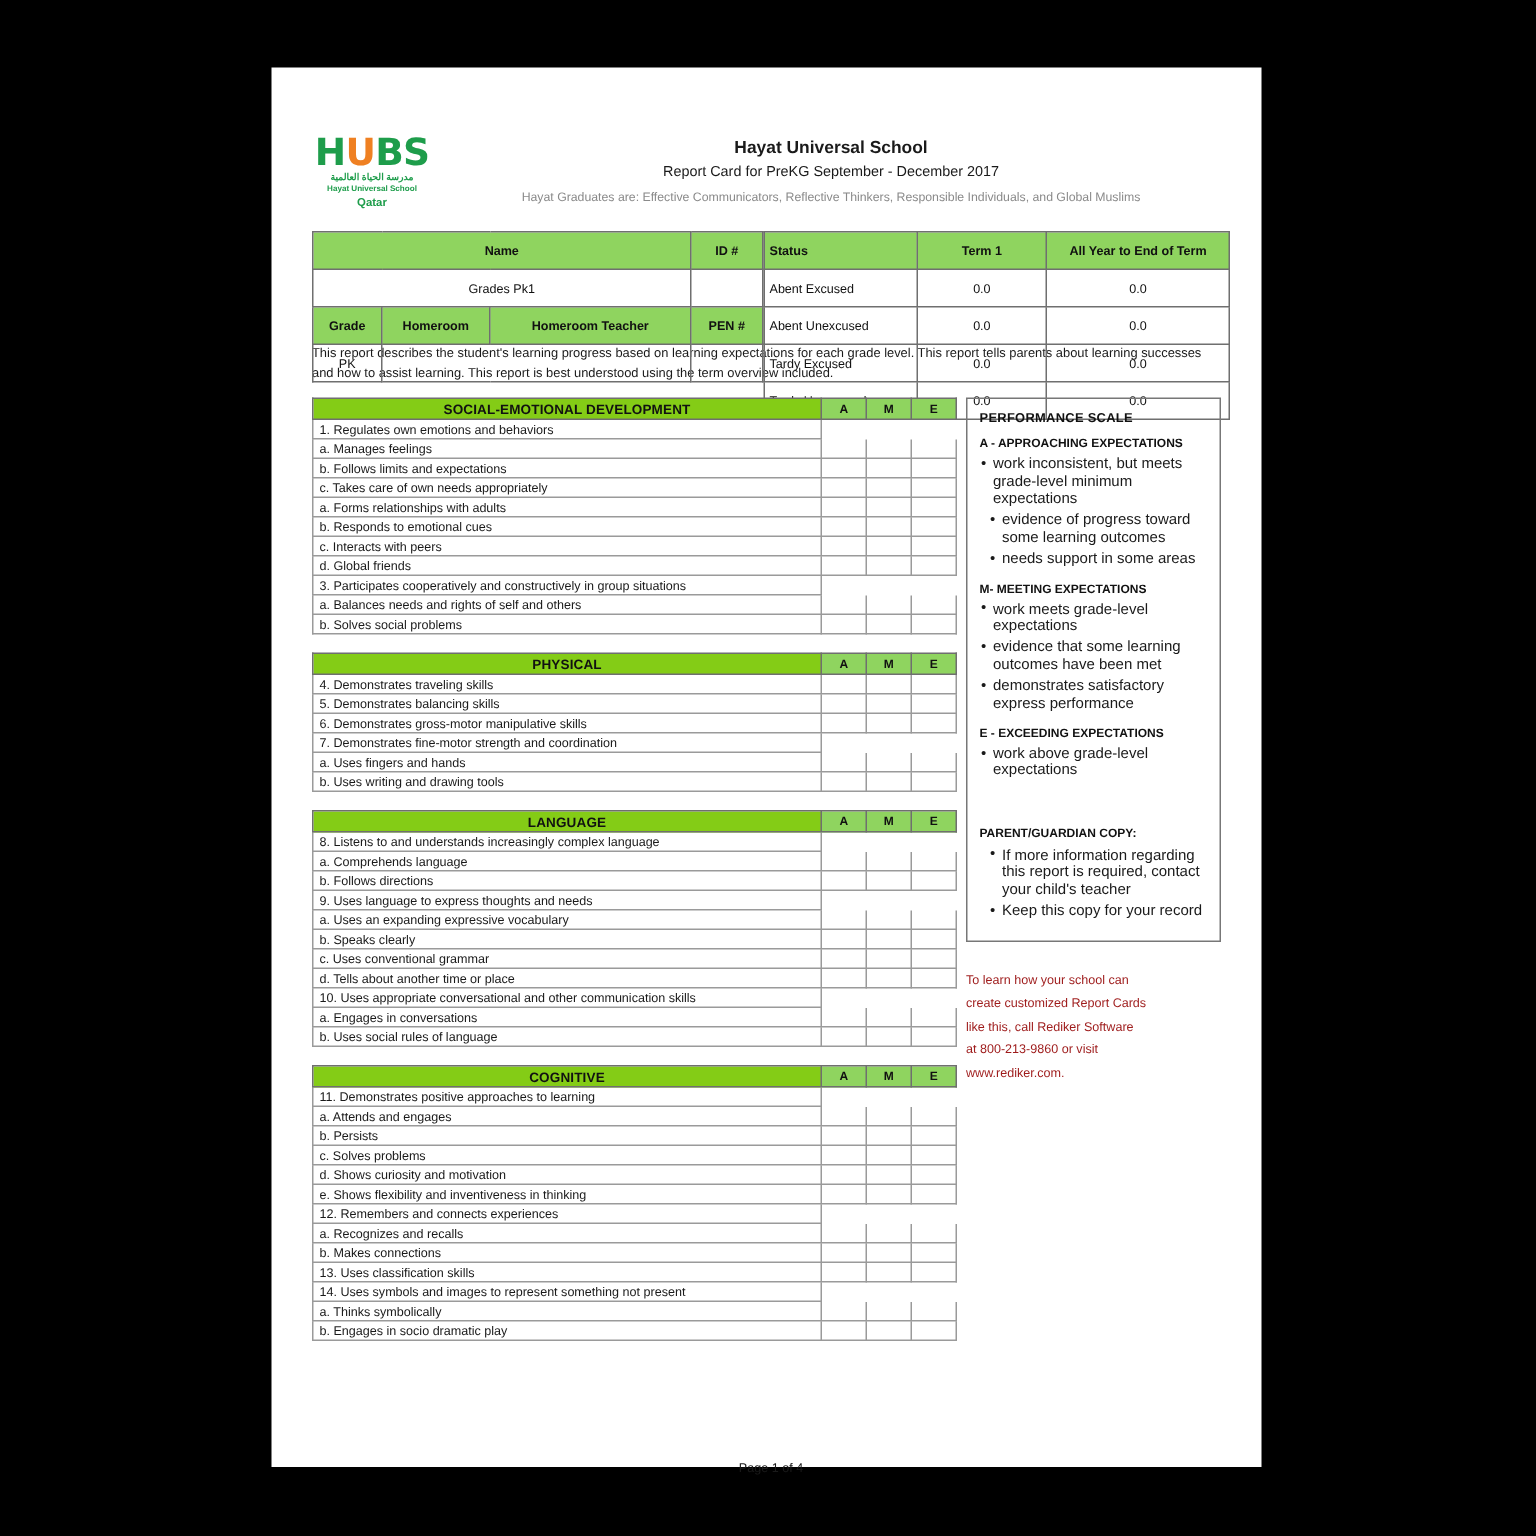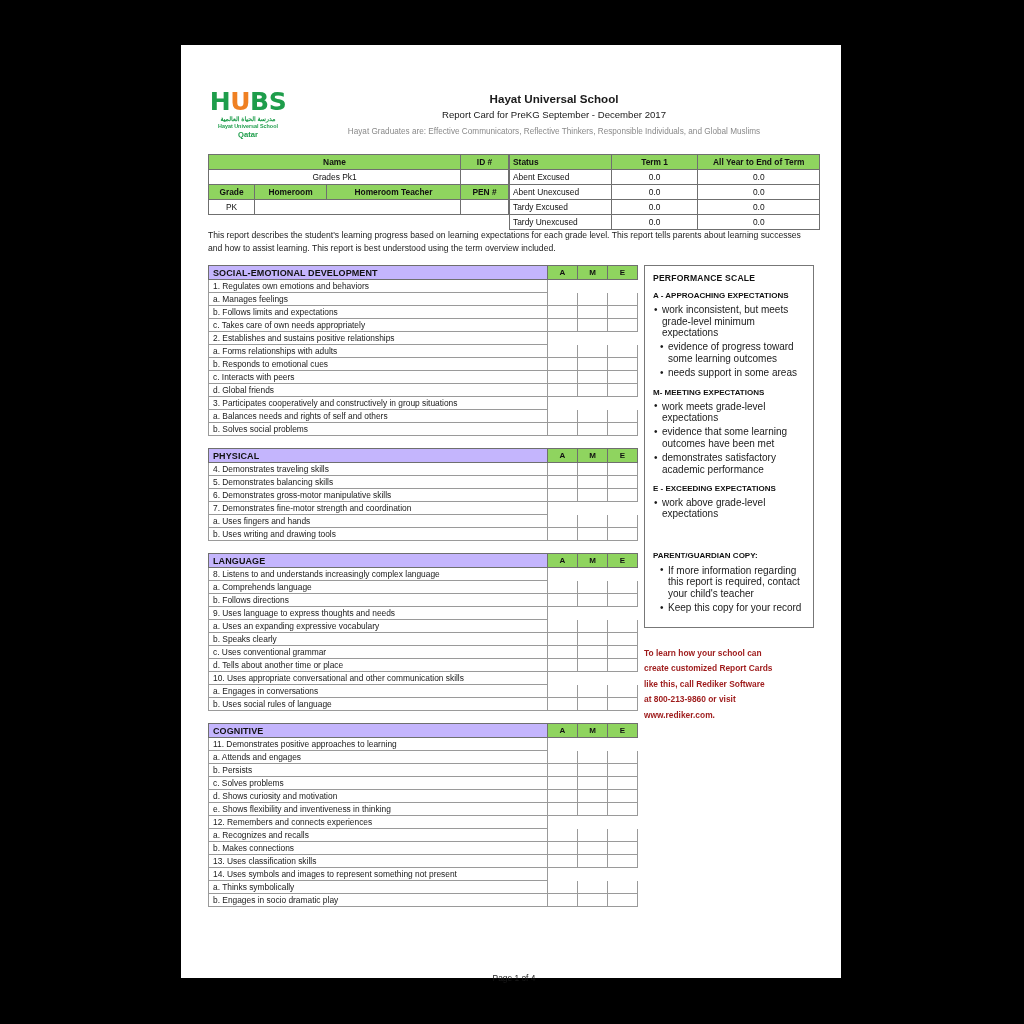--- a/index.html
+++ b/index.html
@@ -37,21 +37,21 @@
 
   .titles { position: absolute; left: 80px; top: 2px; width: 532px; text-align: center; }
   .t1 { font-size: 11.6px; font-weight: bold; color: #1a1a1a; line-height: 15px; }
   .t2 { font-size: 9.6px; color: #1a1a1a; line-height: 14px; margin-top: 2px; }
   .t3 { font-size: 8.2px; color: #8a8a8a; line-height: 12px; margin-top: 4px; }
 
   
   .inforow { position: relative; height: 64px; margin-top: 7px; }
   table.gt { border-collapse: collapse; font-size: 8.4px; color: #111; }
   table.gt td, table.gt th {
-    border: 1px solid #6f6f6f; height: 15px; padding: 0 3px;
+    border: 1px solid #6f6f6f; height: 25px; padding: 0 3px;
     font-weight: normal; line-height: 12px;
   }
   table.gt th { background: #8fd45f; font-weight: bold; text-align: center; }
   .tleft { position: absolute; left: 0; top: 0; }
   .tright { position: absolute; left: 301px; top: 0; border-radius: 20px; }
   .c { text-align: center; }
 
   
   .para {
     margin-top: 11px; font-size: 8.6px; line-height: 12.6px;
@@ -61,23 +61,23 @@
   
   .body2 { position: relative; margin-top: 11px; }
   .colL { position: absolute; left: 0; top: 0; width: 430px; }
   .colR { position: absolute; left: 436px; top: 0; width: 170px; }
 
   
   table.sk { border-collapse: collapse; width: 430px; table-layout: fixed; margin-bottom: 12px; }
   table.sk col.lbl { width: 339px; }
   table.sk col.rate { width: 30px; }
   table.sk th.sect {
-    background: #c4b5fd; border: 1px solid #6f6f6f;
+    background: #84cc16; border: 1px solid #6f6f6f;
     font-size: 9px; font-weight: bold; color: #111;
-    text-align: left; padding: 1px 4px; height: 14px; letter-spacing: 0.1px;
+    text-align: center; padding: 1px 4px; height: 14px; letter-spacing: 0.1px;
   }
   table.sk th.rh {
     background: #8fd45f; border: 1px solid #6f6f6f;
     font-size: 8px; font-weight: bold; color: #111; text-align: center; height: 14px;
   }
   table.sk td.item {
     border: 1px solid #9a9a9a; border-top: none;
     font-size: 8.4px; color: #1a1a1a; padding: 0 4px; height: 12.6px; line-height: 12px;
   }
   table.sk td.cell { border: 1px solid #9a9a9a; border-top: none; }
@@ -97,21 +97,21 @@
     margin: 0 0 3px 0; padding-left: 9px; position: relative;
     white-space: normal;
   }
   .ps-li::before { content: "\2022"; position: absolute; left: 1px; top: -0.5px; }
   .ps-li.ind { padding-left: 15px; }
   .ps-li.ind::before { left: 7px; }
   .ps-gap { height: 19px; }
   .ps-head.pg { margin-bottom: 5px; }
 
   .promo {
-    margin-top: 18px; font-size: 8.4px; font-weight: bold;
+    margin-top: 18px; font-size: 8.4px; font-weight: normal;
     color: #9e1b1b; line-height: 15.5px; width: 175px;
   }
 
   
   .footer {
     position: absolute; left: 0; top: 884px; width: 612px;
     text-align: center; font-size: 8.4px; color: #1a1a1a;
   }
 </style>
 </head>
@@ -228,26 +228,20 @@
                   <td class="cell"></td>
                   <td class="cell"></td>
                   <td class="cell"></td>
                 </tr>
                 <tr class="itm">
                   <td class="item">c. Takes care of own needs appropriately</td>
                   <td class="cell"></td>
                   <td class="cell"></td>
                   <td class="cell"></td>
                 </tr>
-                <tr class="grp">
-                  <td class="item">2. Establishes and sustains positive relationships</td>
-                  <td class="blank"></td>
-                  <td class="blank"></td>
-                  <td class="blank"></td>
-                </tr>
                 <tr class="itm">
                   <td class="item">a. Forms relationships with adults</td>
                   <td class="cell"></td>
                   <td class="cell"></td>
                   <td class="cell"></td>
                 </tr>
                 <tr class="itm">
                   <td class="item">b. Responds to emotional cues</td>
                   <td class="cell"></td>
                   <td class="cell"></td>
@@ -520,21 +514,21 @@
         <div class="psbox">
           <div class="ps-title">PERFORMANCE SCALE</div>
           <div id="ps-host">
               <div class="ps-head first">A - APPROACHING EXPECTATIONS</div>
               <div class="ps-li">work inconsistent, but meets grade-level minimum expectations</div>
               <div class="ps-li ind">evidence of progress toward some learning outcomes</div>
               <div class="ps-li ind">needs support in some areas</div>
               <div class="ps-head">M- MEETING EXPECTATIONS</div>
               <div class="ps-li">work meets grade-level expectations</div>
               <div class="ps-li">evidence that some learning outcomes have been met</div>
-              <div class="ps-li">demonstrates satisfactory academic performance</div>
+              <div class="ps-li">demonstrates satisfactory express performance</div>
               <div class="ps-head">E  - EXCEEDING EXPECTATIONS</div>
               <div class="ps-li">work above grade-level expectations</div>
             </div>
           <div class="ps-gap"></div>
           <div class="ps-head pg">PARENT/GUARDIAN  COPY:</div>
           <div id="pg-host">
               <div class="ps-li ind">If more information regarding this report is required, contact your child's teacher</div>
               <div class="ps-li ind"> Keep this copy for your record</div>
             </div>
         </div>

